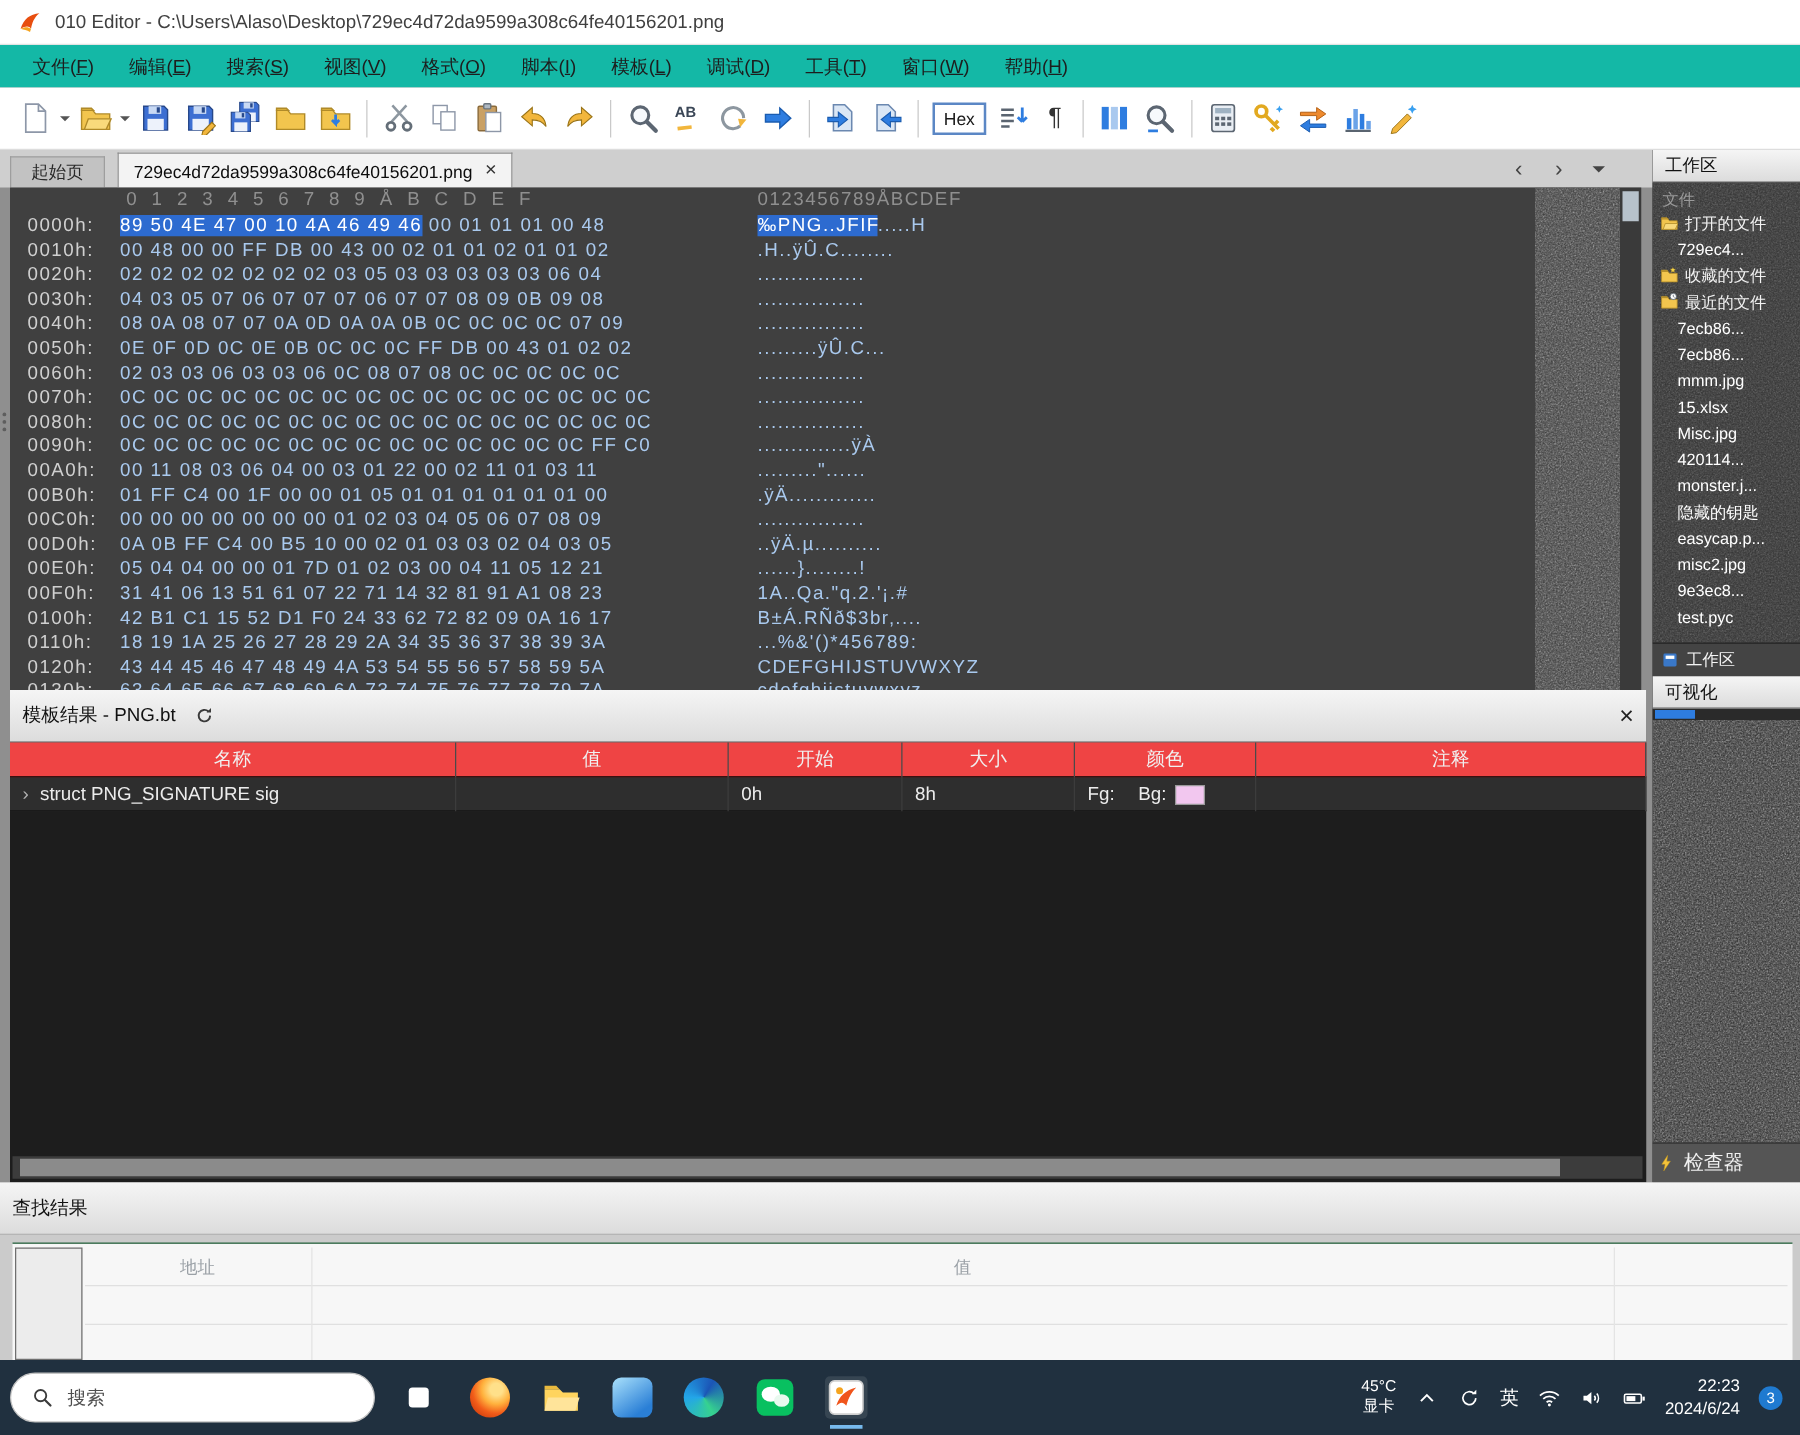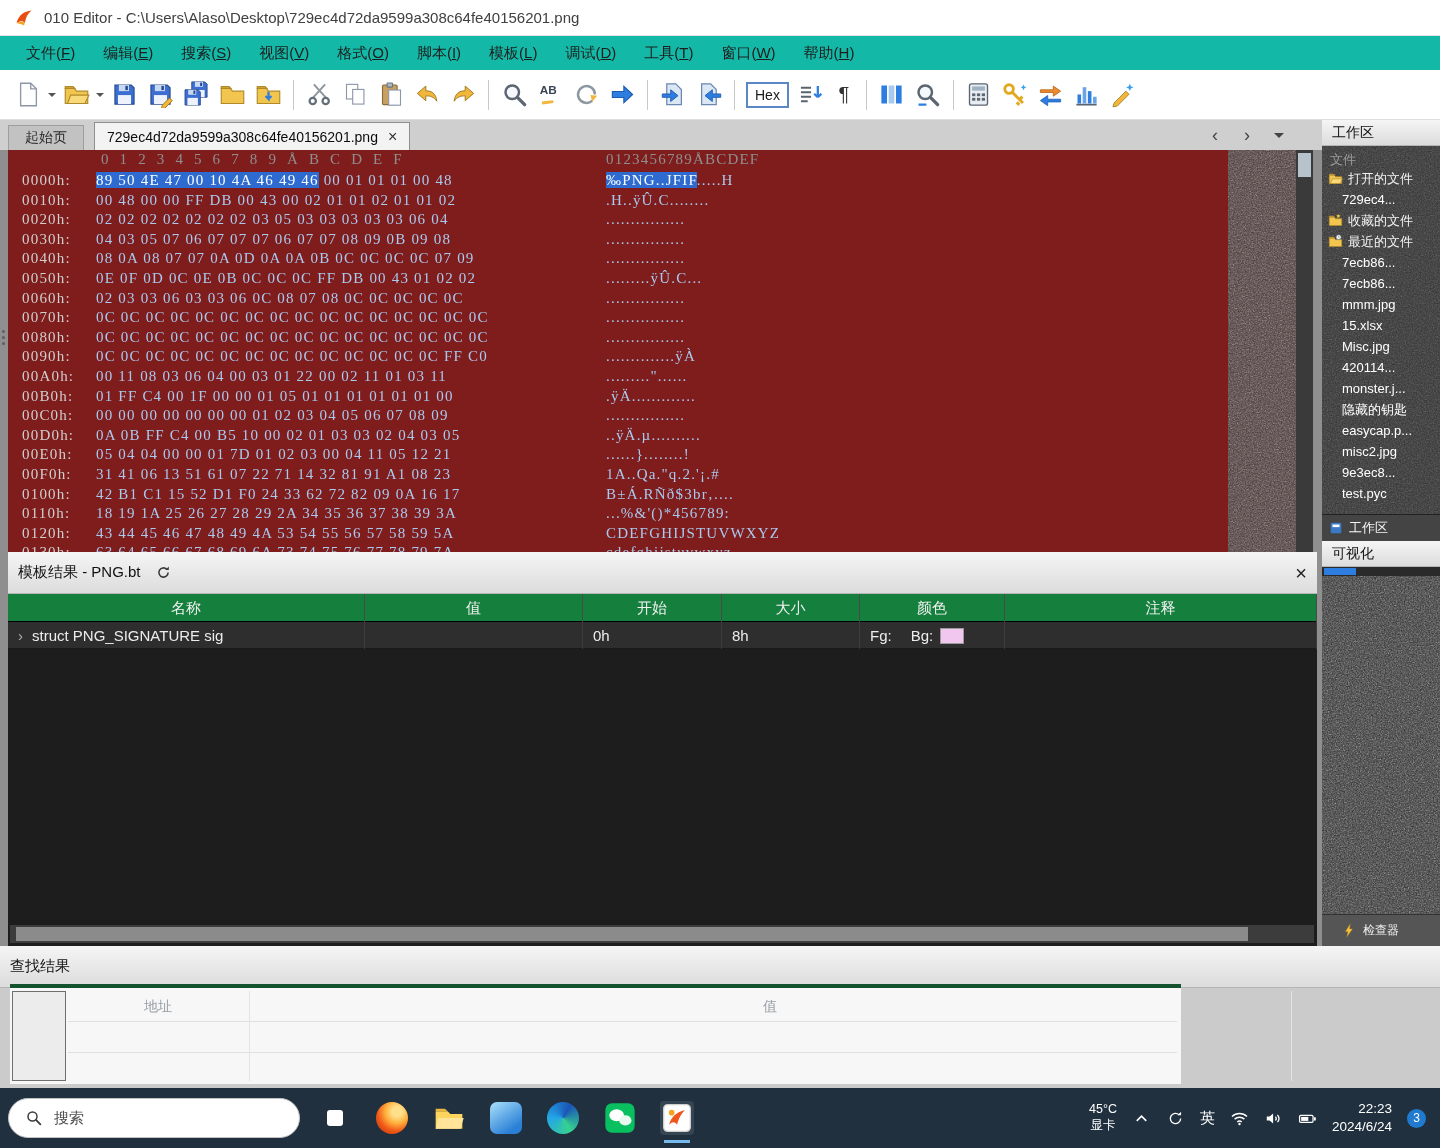--- a/index.html
+++ b/index.html
@@ -34,57 +34,57 @@
   .tab-active{height:28px;margin-left:10px;padding:0 12px;background:#f3f3f3;border:1px solid #8f8f8f;border-bottom:none;font-size:14px;color:#0c0c0c;display:flex;align-items:center;gap:10px}
   .close-icon::before{content:"×"}
   .close-icon{font-size:16px;color:#333;line-height:1;cursor:default}
   .tab-nav{position:absolute;right:150px;top:4px;display:flex;gap:10px;align-items:center}
   .nav-btn{width:22px;height:22px;display:flex;align-items:center;justify-content:center;color:#444;font-size:18px}
   .nav-prev::before{content:"‹"}
   .nav-next::before{content:"›"}
   .nav-list i{width:0;height:0;border:5px solid transparent;border-top-color:#444;margin-top:5px}
 
   
-  .hexview{position:absolute;left:8px;top:150px;width:1288px;height:402px;background:#7f1d1d;overflow:hidden;
-    font-family:Liberation Serif, serif;font-size:15px;line-height:19.6px;letter-spacing:1.2px;color:#a9c9ee}
+  .hexview{position:absolute;left:8px;top:150px;width:1288px;height:402px;background:#404040;overflow:hidden;
+    font-family:Liberation Sans, sans-serif;font-size:15px;line-height:19.6px;letter-spacing:1.2px;color:#a9c9ee}
   .hex-row,.hex-header{display:flex;white-space:pre}
   .addr{flex:0 0 88px;padding-left:14px;color:#cfcfcf}
   .bytes{flex:0 0 492px}
   .ascii{flex:0 0 auto;margin-left:18px}
   .hex-header{color:#8f8f8f;height:21px}
   .hex-header .bytes{padding-left:5px}
   .sel{background:#2d6bd0;color:#fff}
   .hex-noise{position:absolute;left:1228px;top:150px;width:68px;height:402px;overflow:hidden;opacity:.85}
   .noisefill{width:100%;height:100%}
   .vscroll{position:absolute;left:1296px;top:150px;width:17px;height:402px;background:#3a3a3a}
   .vthumb{position:absolute;left:2px;top:3px;width:13px;height:24px;background:#b7c2cb}
 
   
   .ptitle{height:42px;background:linear-gradient(#f5f5f5,#dcdcdc);display:flex;align-items:center;padding:0 10px;font-size:15px;color:#111;gap:14px;border-bottom:1px solid #b5b5b5}
 
   
   .tpanel{position:absolute;left:8px;top:552px;width:1309px;height:394px;background:#1d1d1d}
   .tpanel .refresh svg{width:17px;height:17px}
   .tpanel .pclose{margin-left:auto;font-size:20px;color:#222}
   .tgrid{display:grid;grid-template-columns:357px 218px 139px 138px 145px 1fr}
-  .thead{height:28px;background:#15803d;color:#f0f0f0;font-size:15px;align-items:center;border-bottom:1px solid #000}
+  .thead{height:28px;background:#ef4444;color:#f0f0f0;font-size:15px;align-items:center;border-bottom:1px solid #000}
   .thead>div{text-align:center;border-right:1px solid #4a4a4a;line-height:28px;height:28px;overflow:hidden}
   .trow{height:27px;background:#2e2e2e;color:#ececec;font-size:15px;align-items:center;border-bottom:1px solid #1a1a1a}
   .trow>div{border-right:1px solid #3c3c3c;height:27px;display:flex;align-items:center;overflow:hidden}
   .trow .cname{padding-left:10px;gap:9px}
   .chev{color:#b0b0b0;font-size:15px}
   .cstart,.csize{padding-left:10px}
   .ccolor{padding-left:10px;gap:7px}
   .swatch{width:24px;height:16px;border:1px solid #9a9a9a}
   .hscroll{position:absolute;left:2px;bottom:3px;width:1304px;height:18px;background:#3c3c3c}
   .hthumb{position:absolute;left:6px;top:2px;width:1232px;height:14px;background:#8b8b8b}
 
   
   .fpanel{position:absolute;left:0;top:946px;width:1440px;height:142px;background:#cbcbcb}
-  .ftable{position:absolute;left:10px;top:38px;width:1171px;height:100px;background:#f7f7f7;border-top:4px solid #14532d}
+  .ftable{position:absolute;left:10px;top:48px;width:1424px;height:100px;background:#f7f7f7;border-top:1px solid #14532d}
   .fgutter{position:absolute;left:2px;top:3px;width:54px;height:90px;background:#ececec;border:1px solid #6f6f6f}
   .fh{position:absolute;top:3px;height:30px;line-height:30px;text-align:center;color:#9aa0a6;font-size:14px}
   .fh1{left:58px;width:180px}
   .fh2{left:240px;width:1040px}
   .fline{position:absolute;left:58px;right:4px;height:1px;background:#e0e0e0}
   .fvert{position:absolute;top:3px;width:1px;height:90px;background:#e4e4e4}
 
   
   .sidebar{position:absolute;left:1322px;top:120px;width:118px;height:826px;background:#2f2f2f;display:flex;flex-direction:column;overflow:hidden}
   .ws-title{height:26px;font-size:14px;flex:0 0 auto}
@@ -94,21 +94,21 @@
   .ws-files-header{color:#9b9b9b;font-size:13px;padding:5px 8px 2px;height:22px}
   .ws-section{display:flex;align-items:center;gap:5px;height:21px;color:#f2f2f2;font-size:13px;padding-left:6px;white-space:nowrap;overflow:hidden}
   .ws-section svg{width:15px;height:15px;flex:0 0 auto}
   .ws-child{height:21px;line-height:21px;color:#fff;font-size:13px;padding-left:20px;white-space:nowrap;overflow:hidden}
   .ws-bottomtab{flex:0 0 27px;background:#444;display:flex;align-items:center;gap:6px;padding:0 7px;color:#f5f5f5;font-size:13px;border-top:1px solid #222}
   .ws-bottomtab svg{width:14px;height:14px}
   .vis-title{height:26px;font-size:14px;flex:0 0 auto}
   .vis-scroll{flex:0 0 9px;background:#2a2a2a;position:relative}
   .vs-thumb{position:absolute;left:2px;top:1px;width:32px;height:7px;background:#2e7de0}
   .vis-noise{flex:1;overflow:hidden;opacity:.9}
-  .inspector{flex:0 0 32px;background:#555;display:flex;align-items:center;gap:6px;padding:0 20px;color:#f0f0f0;font-size:12px;border-top:1px solid #333}
+  .inspector{flex:0 0 32px;background:#555;display:flex;align-items:center;gap:6px;padding:0 4px;color:#f0f0f0;font-size:16px;border-top:1px solid #333}
   .inspector svg{width:15px;height:15px}
 
   
   .taskbar{position:absolute;left:0;top:1088px;width:1440px;height:60px;background:#20303f;display:flex;align-items:center}
   .search-pill{margin-left:8px;width:292px;height:40px;background:#fff;border:1px solid #c2c2c2;border-radius:20px;display:flex;align-items:center;gap:11px;padding:0 16px;flex:0 0 auto}
   .search-p{color:#4f4f4f;font-size:15px}
   .search-pill svg{width:18px;height:18px}
   .tb-apps{display:flex;align-items:center;gap:23px;margin-left:18px}
   .app{width:34px;height:34px;position:relative;display:flex;align-items:center;justify-content:center}
   .app svg{width:32px;height:32px}

